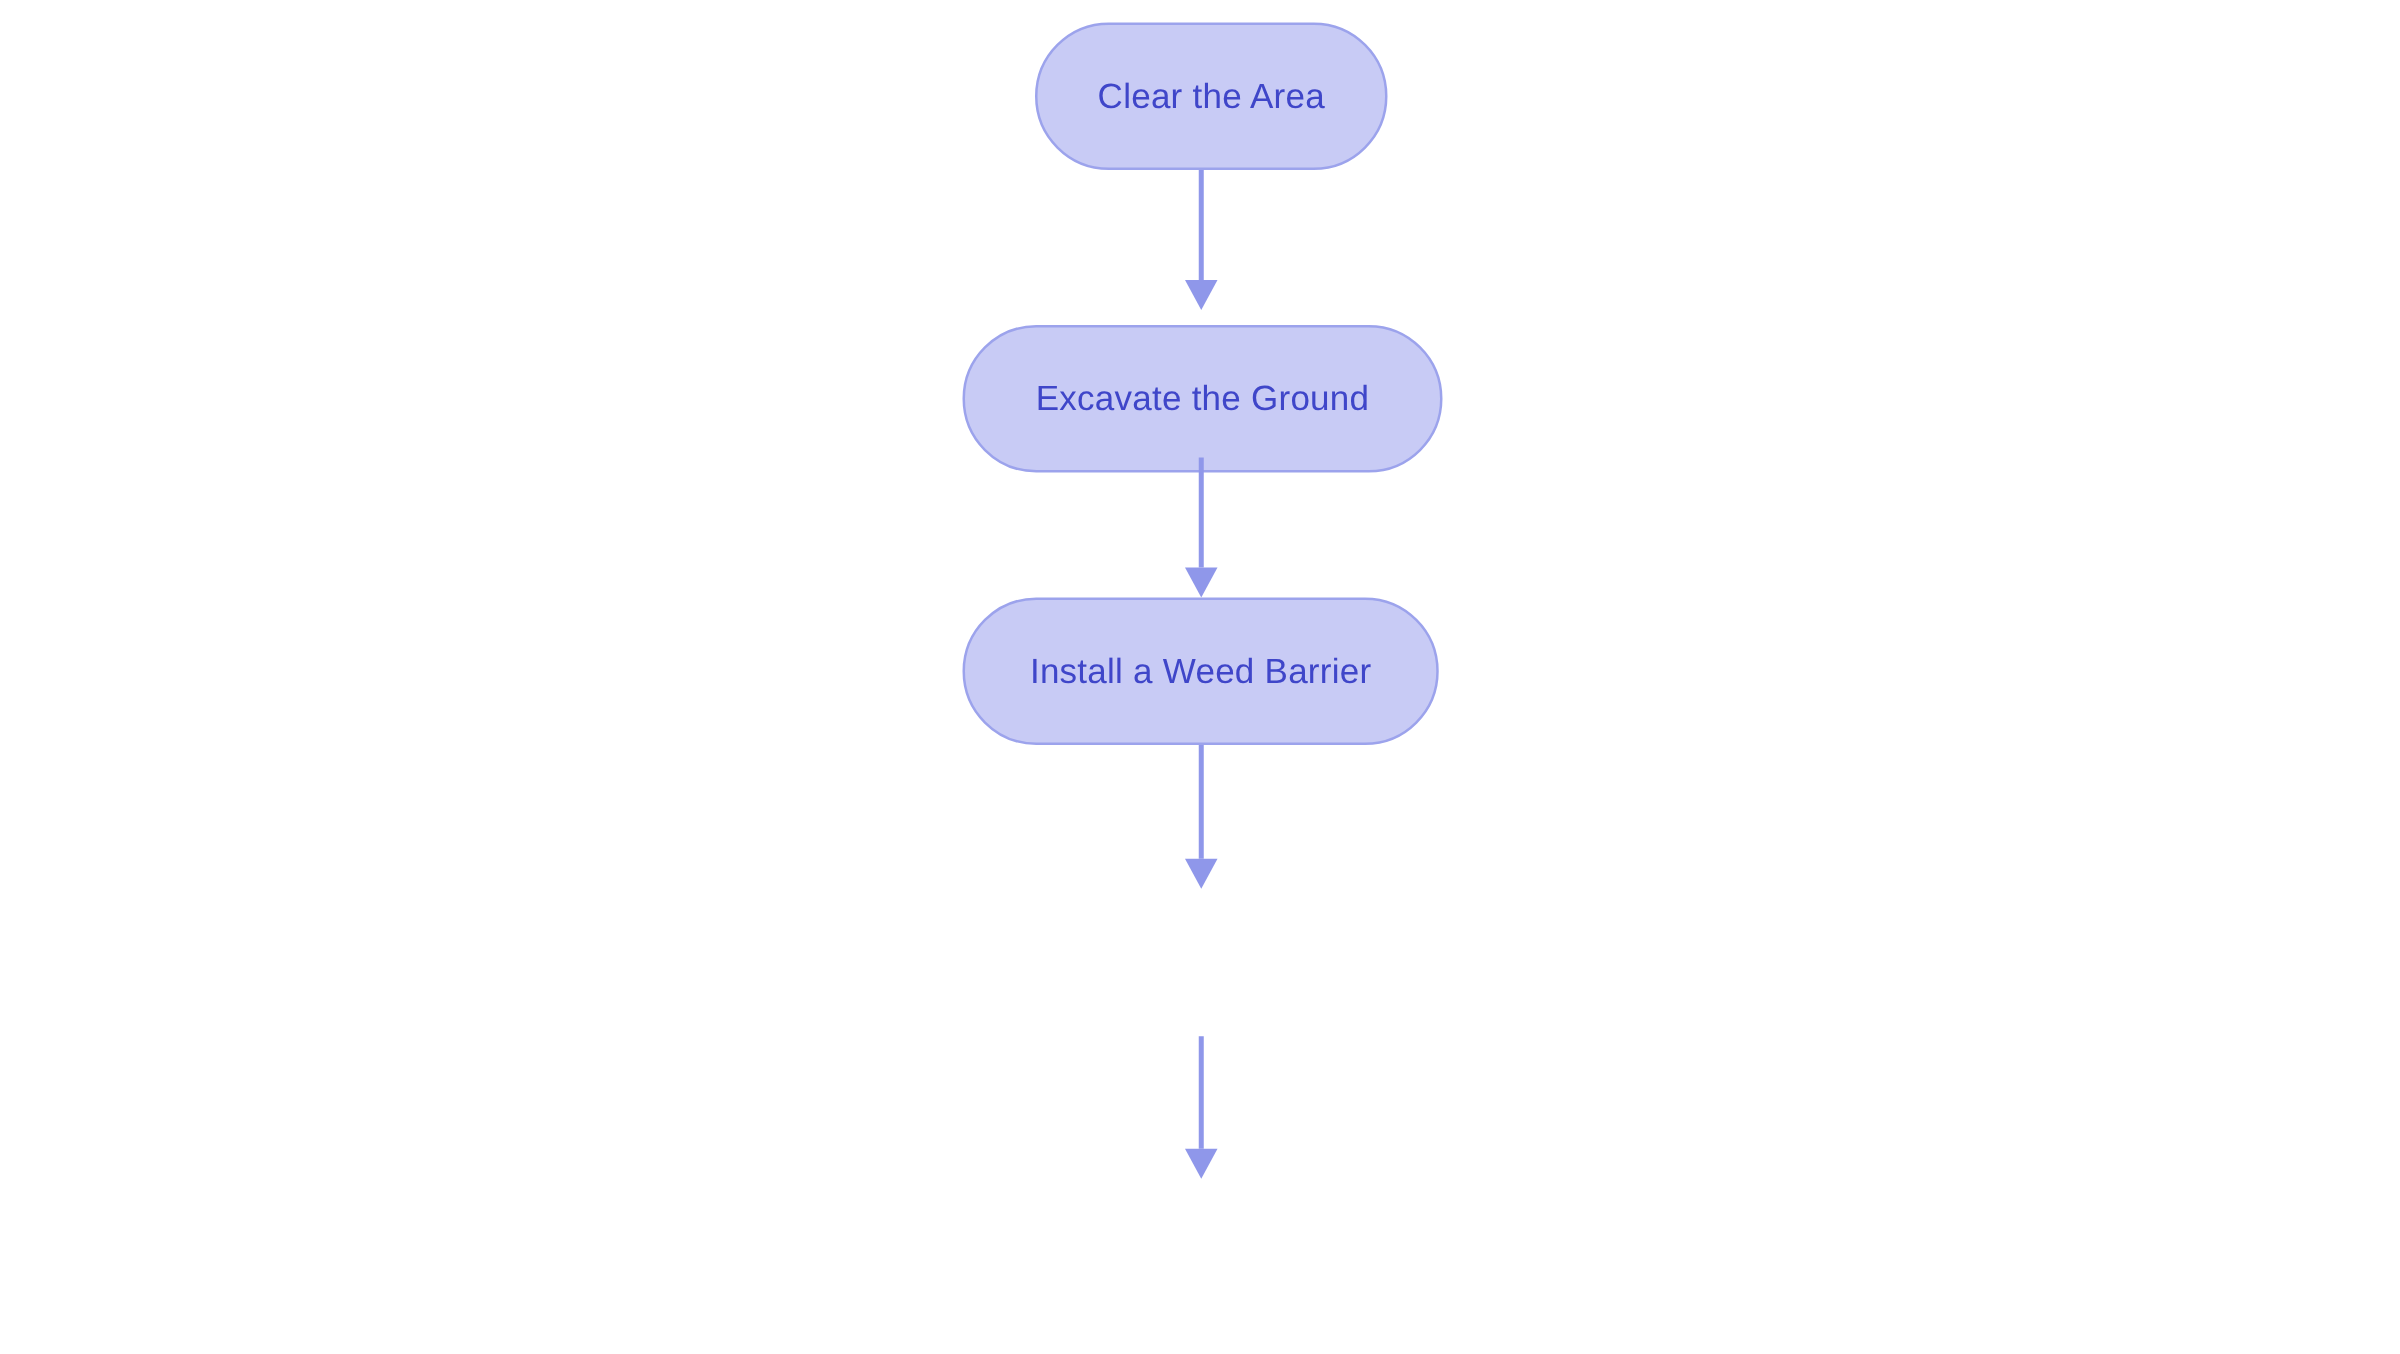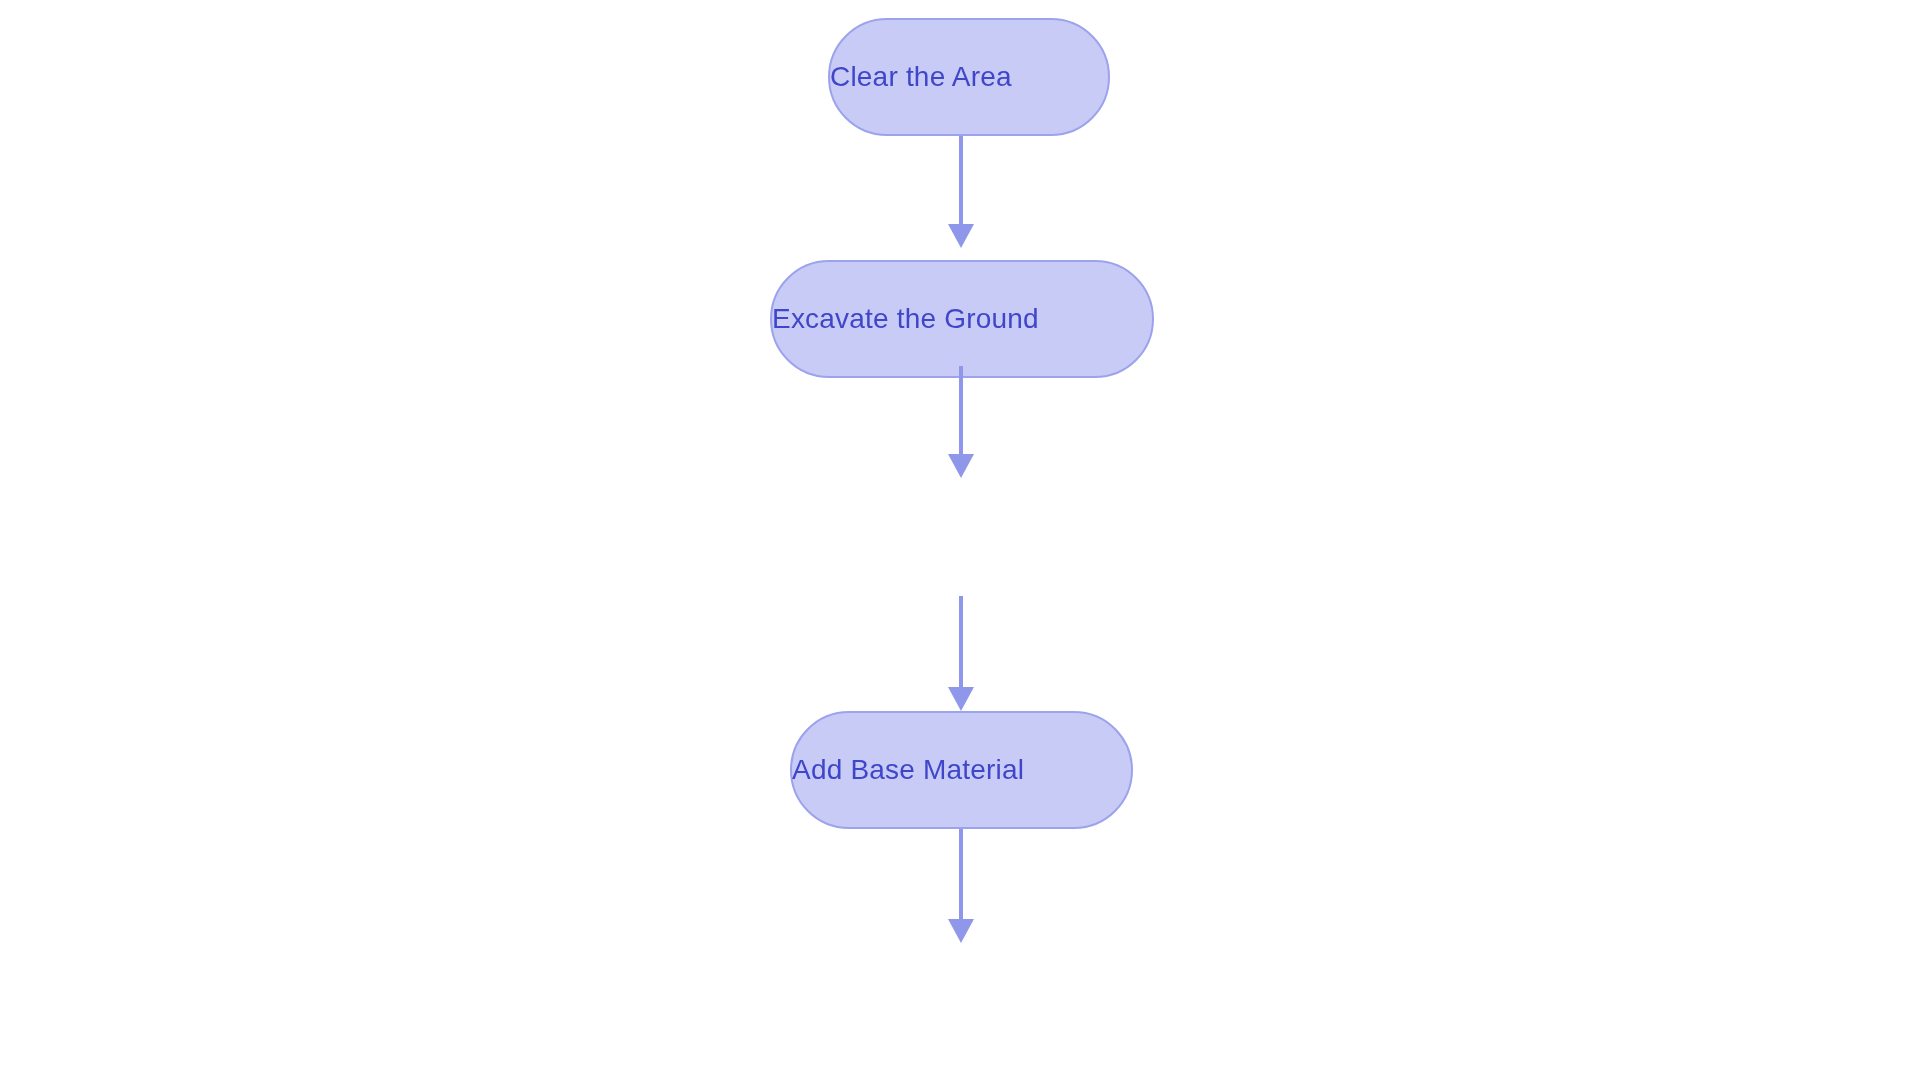--- a/index.html
+++ b/index.html
@@ -17,21 +17,21 @@
   }
   .node {
     position: absolute;
     height: 118px;
     box-sizing: border-box;
     background: var(--node-fill, #c8cbf5);
     border: 2px solid var(--node-border, #9ca3ec);
     border-radius: 60px;
     display: flex;
     align-items: center;
-    justify-content: flex-start;
+    justify-content: center;
     color: var(--node-text, #3f46c9);
     font-size: 28px;
     letter-spacing: 0.2px;
     text-align: center;
     white-space: nowrap;
   }
   .node-1 { left: 828px; top: 18px;  width: 282px; }
   .node-2 { left: 770px; top: 248px; width: 384px; margin-top: 12px; }
   .node-3 { left: 770px; top: 478px; width: 381px; }
   .node-4 { left: 790px; top: 711px; width: 343px; }
@@ -80,29 +80,29 @@
 
   <div class="node node-2">
     <span>Excavate the Ground</span>
   </div>
 
   <div class="arrow arrow-2">
     <div class="arrow-line"></div>
     <div class="arrow-head"></div>
   </div>
 
+  <div class="node node-3">
+    <span>Install a Weed Barrier</span>
+  </div>
 
   <div class="arrow arrow-3">
     <div class="arrow-line"></div>
     <div class="arrow-head"></div>
   </div>
 
-  <div class="node node-4">
-    <span>Add Base Material</span>
-  </div>
 
   <div class="arrow arrow-4">
     <div class="arrow-line"></div>
     <div class="arrow-head"></div>
   </div>
 
 
 </div>
 
 </body></html>

